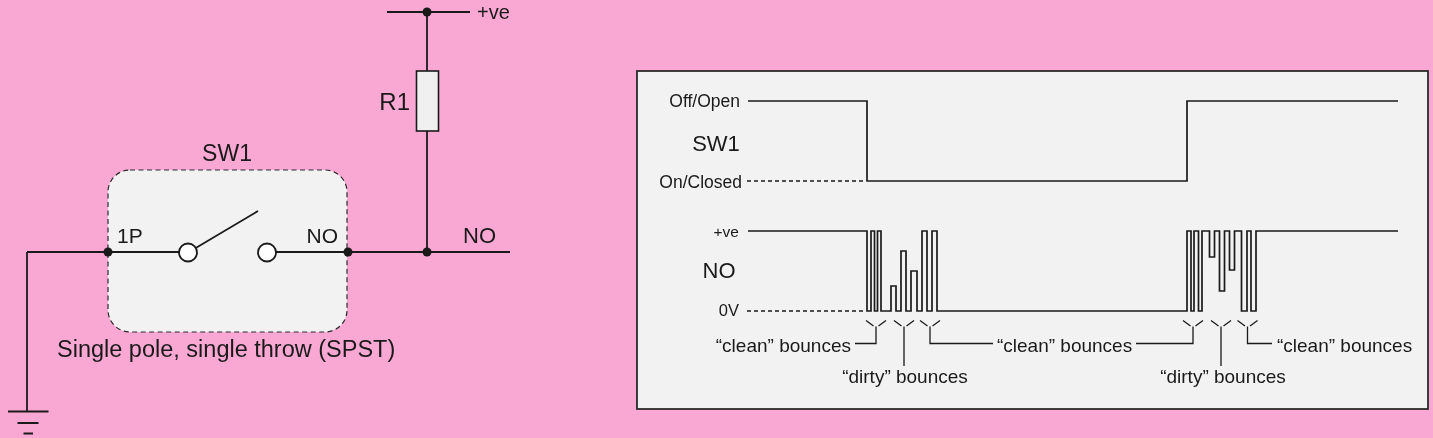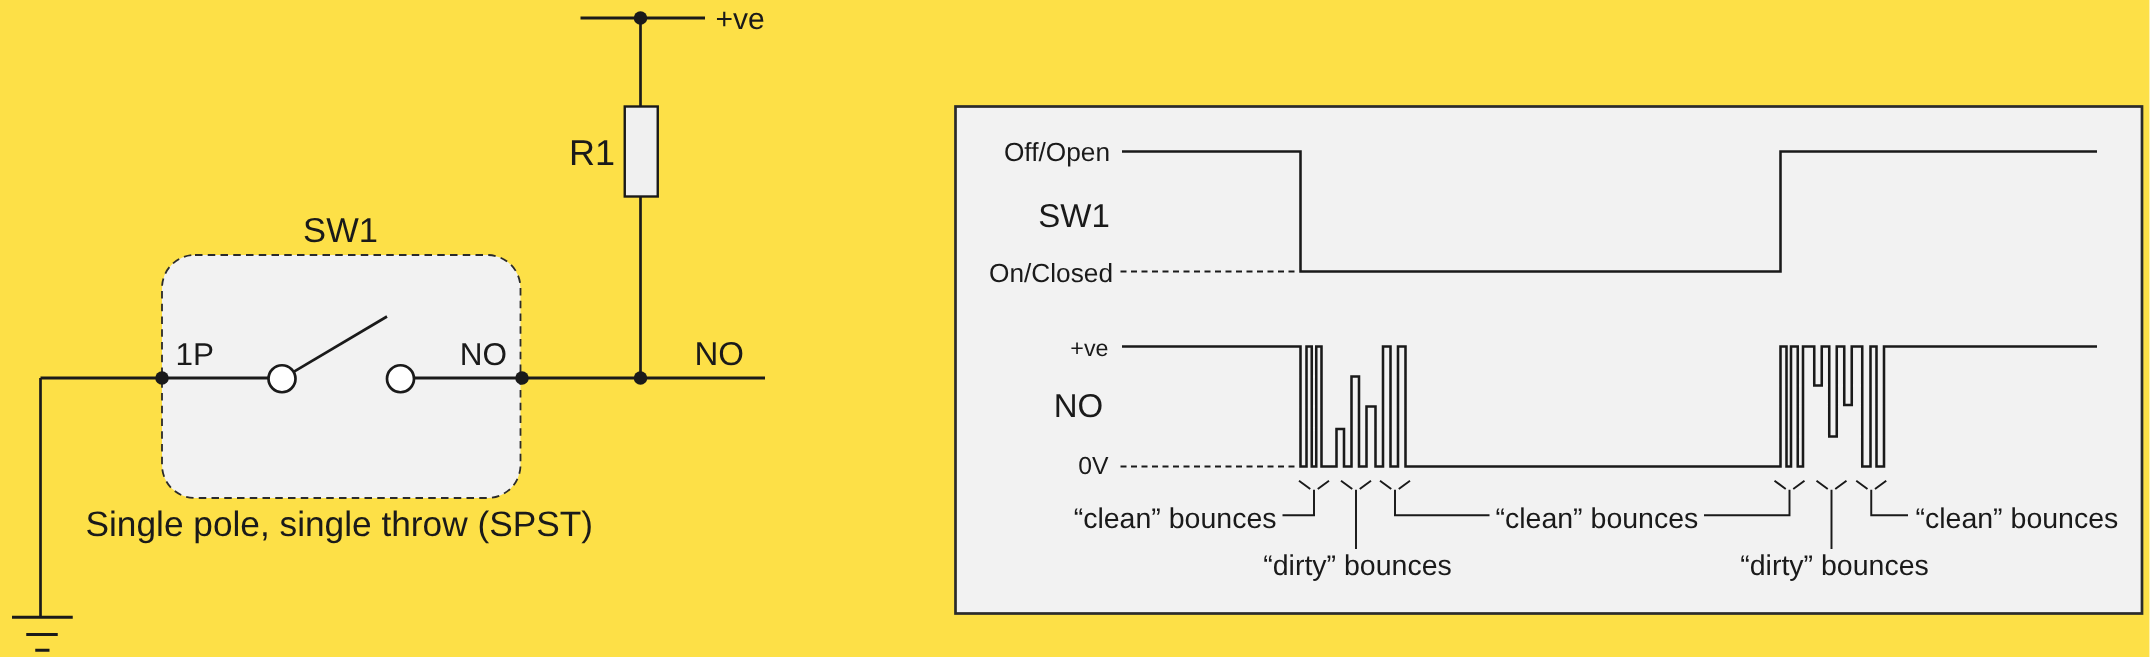--- a/index.html
+++ b/index.html
@@ -1,19 +1,19 @@
 <!DOCTYPE html>
 <html><head>
 <meta charset="utf-8">
 <style>
   html,body{margin:0;padding:0;background:#ffffff;}
   .canvas{
     position:relative;
     width:1433px;height:438px;
-    background:#fde047;
+    background:#f9a8d4;
     font-family:"Liberation Sans", sans-serif;
     overflow:hidden;
   }
   svg{position:absolute;left:0;top:0;}
   svg text{fill:#1a1a1a;}
   .lbl{font-family:"Liberation Sans", sans-serif;}
 </style>
 </head>
 <body>
 

